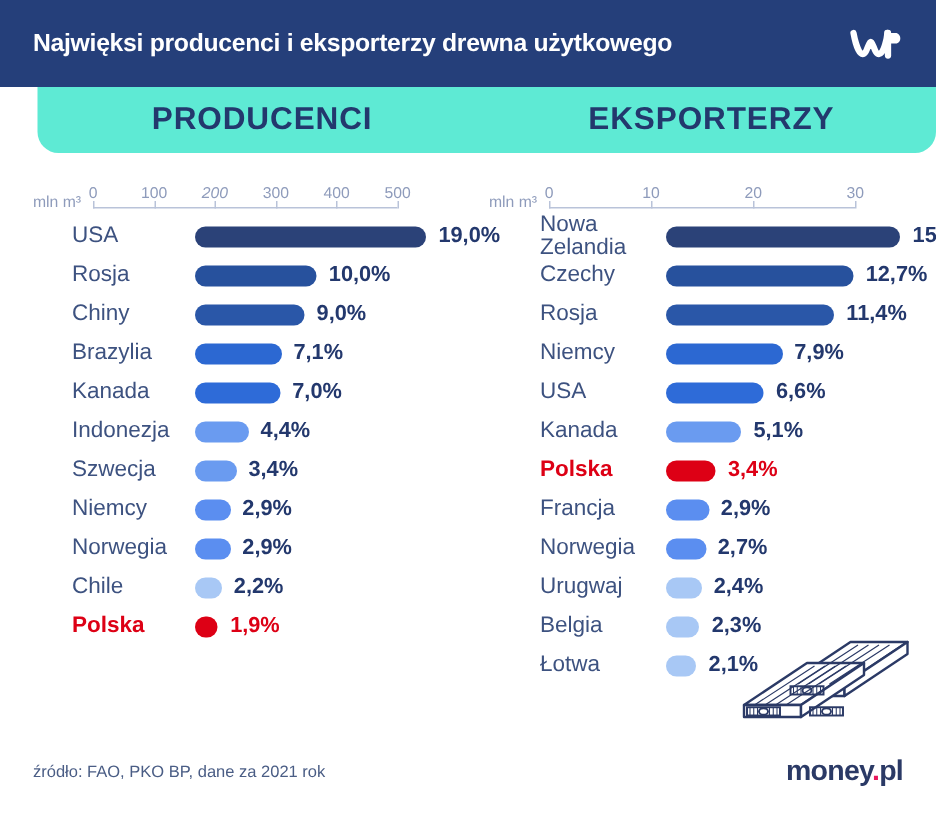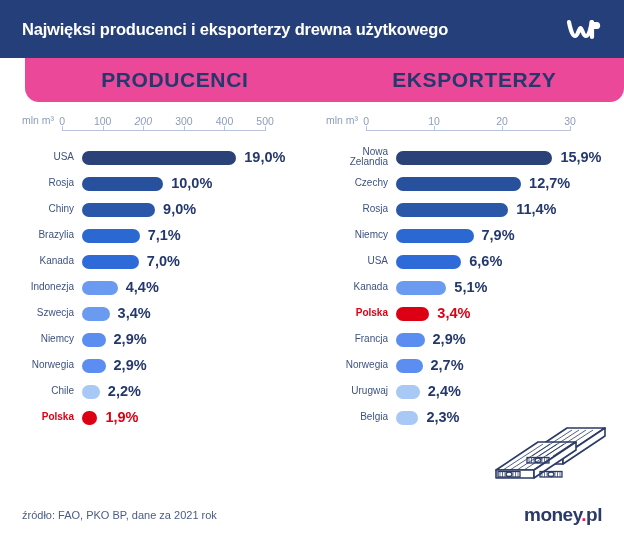--- a/index.html
+++ b/index.html
@@ -34,21 +34,21 @@
     white-space: nowrap;
   }
   .wp-logo {
     width: 40px;
     height: 30px;
     flex: none;
   }
 
   
   .band {
-    background: #ec4899;
+    background: #5eead4;
     height: 44px;
     border-bottom-left-radius: 14px;
     border-bottom-right-radius: 14px;
     display: flex;
     margin-left: 25px;
   }
   .band-half {
     flex: 1 1 50%;
     display: flex;
     align-items: center;
@@ -68,21 +68,21 @@
   }
   .col {
     position: relative;
   }
   .col-left  { width: 312px; }
   .col-right { width: 312px; }
 
   
   .axis-row {
     display: flex;
-    align-items: flex-start;
+    align-items: flex-end;
     height: 30px;
   }
   .axis-unit {
     font-size: 10.5px;
     color: #8e9bbb;
     white-space: nowrap;
     padding-bottom: 3px;
   }
   .axis-track {
     position: relative;
@@ -112,26 +112,27 @@
   }
 
   
   .rows { position: relative; }
   .row {
     display: flex;
     align-items: center;
     height: 26px;
   }
   .row-label {
-    font-size: 10px;
-    text-align: right;
+    font-size: 15px;
+    text-align: left;
     color: #3d5280;
     line-height: 1.02;
     white-space: pre-line;
     flex: none;
+    margin-left: 48px;
   }
   .row-label.highlight {
     color: #dd0015;
     font-weight: bold;
   }
   .bar-area {
     position: relative;
     flex: 1 1 auto;
     display: flex;
     align-items: flex-end;
@@ -400,20 +401,27 @@
           <div class="bar-area">
             <div class="bar" style="width: 23.8px; background: rgb(168, 200, 245);"></div>
             <span class="bar-value">2,4%</span>
           </div>
         </div>
         <div class="row">
           <div class="row-label">Belgia</div>
           <div class="bar-area">
             <div class="bar" style="width: 22.44px; background: rgb(168, 200, 245);"></div>
             <span class="bar-value">2,3%</span>
+          </div>
+        </div>
+        <div class="row">
+          <div class="row-label">Łotwa</div>
+          <div class="bar-area">
+            <div class="bar" style="width: 20.4px; background: rgb(168, 200, 245);"></div>
+            <span class="bar-value">2,1%</span>
           </div>
         </div>
       </div>
   </div>
 </div>
 
 <svg class="lumber" viewBox="0 0 118 68">
   <g fill="#ffffff" stroke="#2b3a66" stroke-width="1.6" stroke-linejoin="round">
     <path d="M33 40 L75 12 L113 12 L71 40 Z"></path>
     <path d="M33 40 L33 48 L71 48 L71 40 Z"></path>

